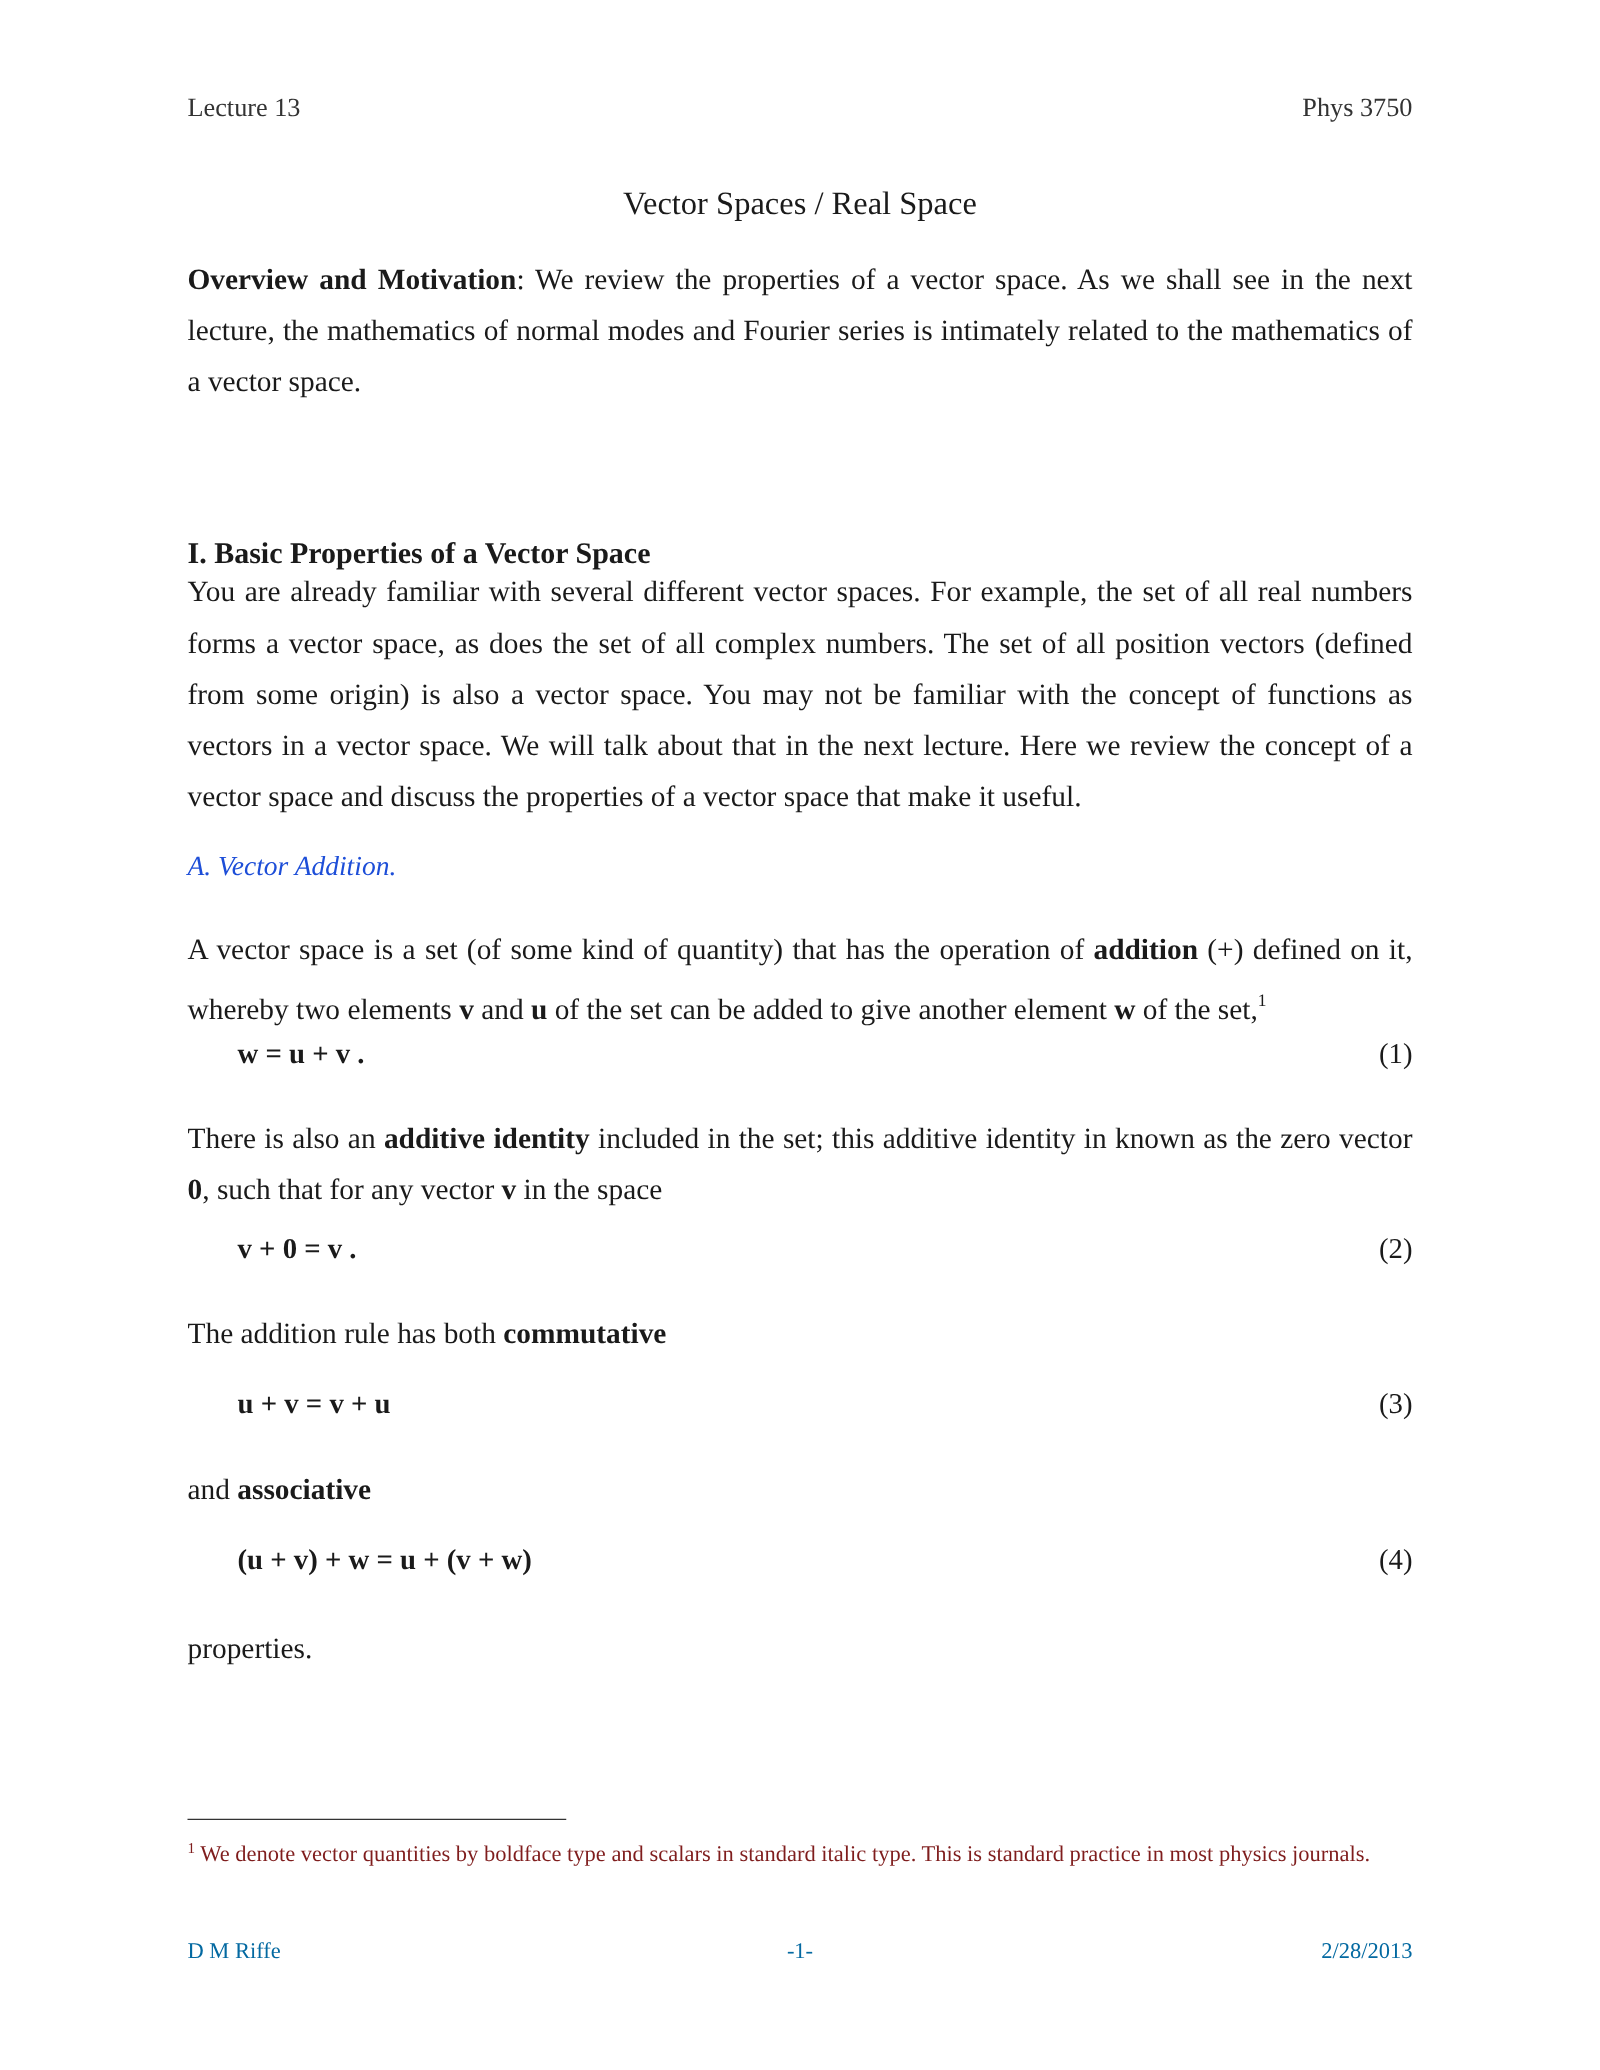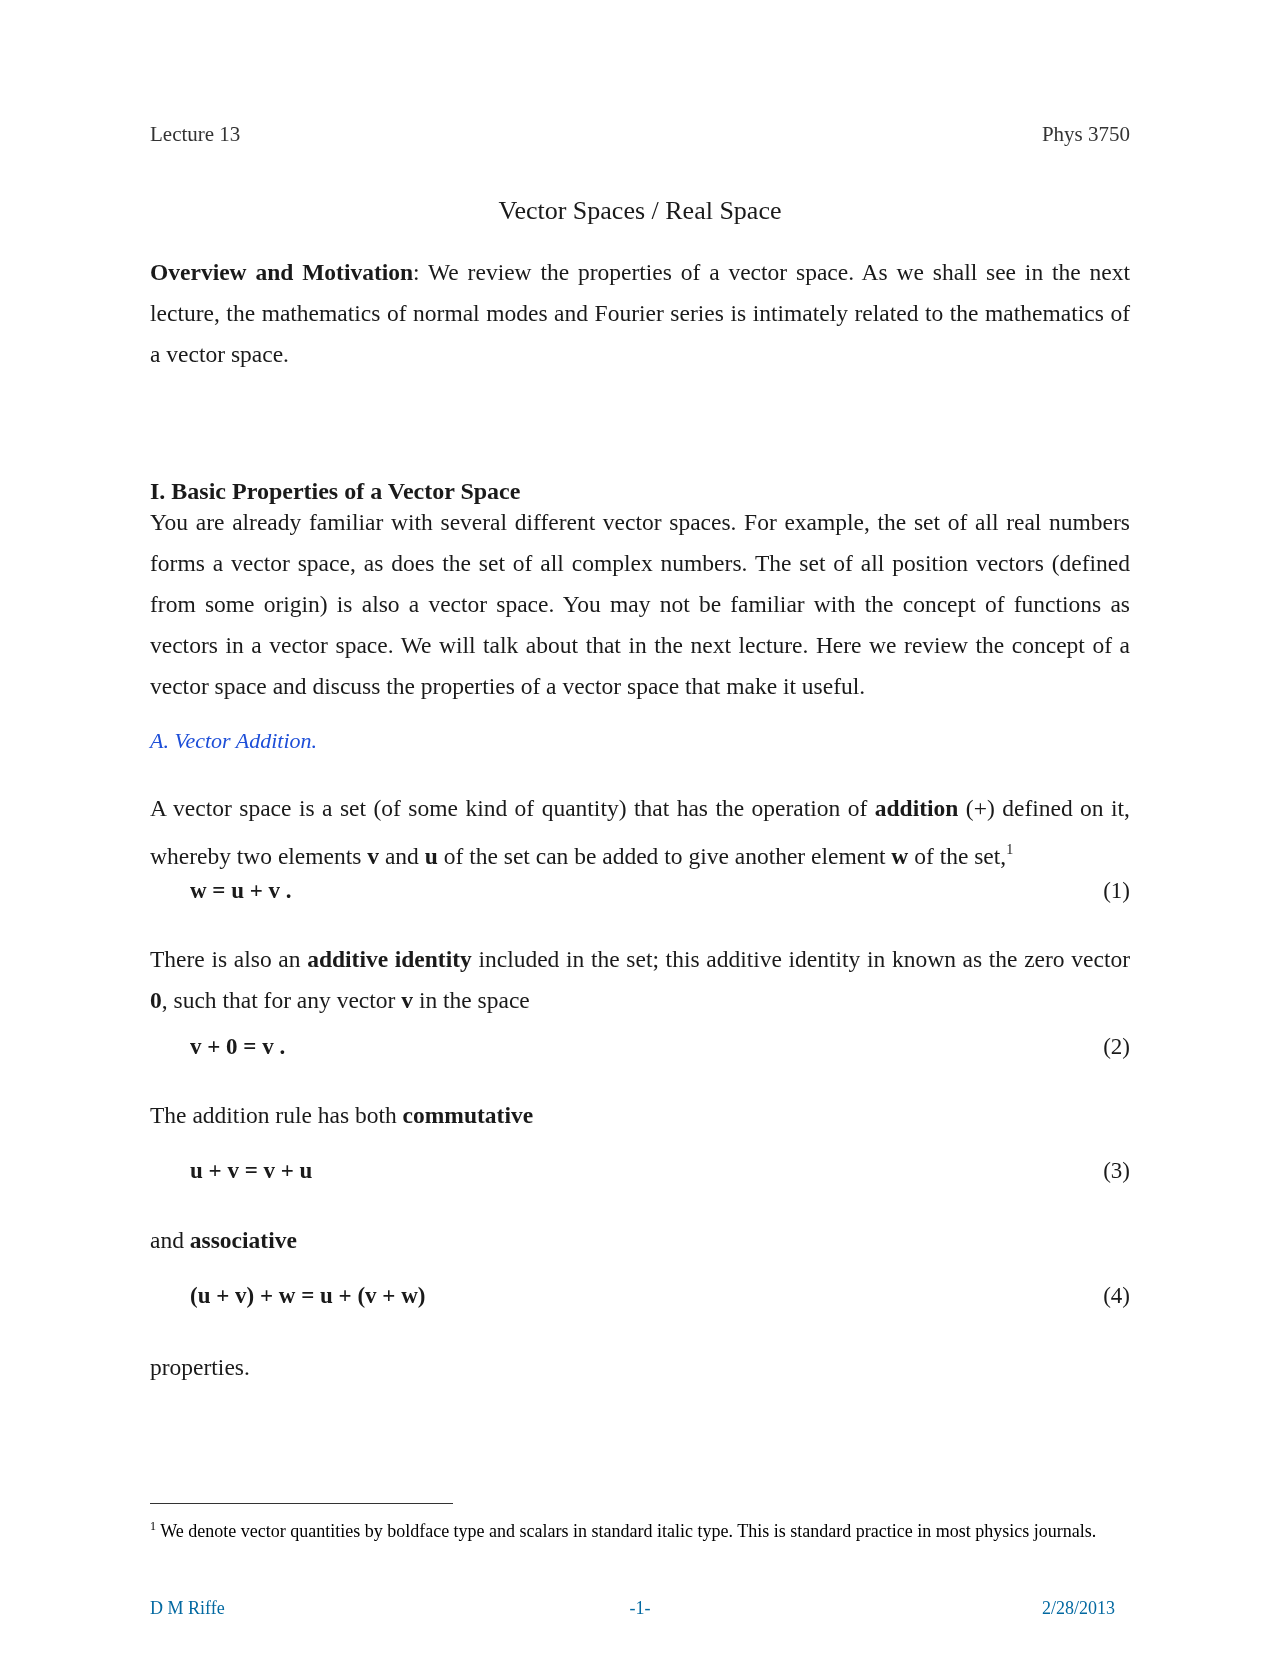--- a/index.html
+++ b/index.html
@@ -1,36 +1,36 @@
 <!DOCTYPE html>
 <html><head>
 <meta charset="utf-8">
 <style>
   html, body { margin: 0; padding: 0; background: #ffffff; }
   body { width: 1280px; height: 1656px; position: relative; overflow: hidden;
          font-family: "Liberation Serif", "DejaVu Serif", serif; color: #1a1a1a; }
   .page { position: absolute; left: 0; top: 0; width: 1280px; height: 1656px; }
-  .abs { position: absolute; margin-top: 48px; }
+  .abs { position: absolute; }
   .hdr { font-size: 21px; color: #333; top: 74px; }
   .hdr-left { left: 150px; }
   .hdr-right { right: 150px; }
   .title { top: 148px; left: 0; width: 1280px; text-align: center; font-size: 26px; font-weight: normal; }
   .para { left: 150px; width: 980px; font-size: 23.5px; line-height: 41px; text-align: justify; }
   .para b { font-weight: bold; }
   .sec-head { font-size: 24px; font-weight: bold; }
   .subsec { font-style: italic; color: #1d4ed8; font-size: 22px; }
   .eq { left: 190px; font-size: 23px; font-weight: bold; }
   .eqnum { right: 150px; font-size: 23px; }
   .fn-rule { left: 150px; top: 1455px; width: 303px; height: 0; border-top: 1.5px solid #333; }
-  .footnote { left: 150px; top: 1465px; width: 980px; font-size: 18px; line-height: 26px; color: #000000; }
+  .footnote { left: 150px; top: 1465px; width: 980px; font-size: 18px; line-height: 26px; color: #7f1d1d; }
   .footnote sup { font-size: 12px; }
   .foot { top: 1550px; font-size: 18px; color: #0369a1; }
   .foot-left { left: 150px; }
   .foot-center { left: 0; width: 1280px; text-align: center; }
-  .foot-right { right: 165px; }
+  .foot-right { right: 150px; }
   sup.fnref { font-size: 14px; vertical-align: 10px; }
 </style>
 </head>
 <body>
 
 <div class="page">
 
   <div class="abs hdr hdr-left">Lecture 13</div>
   <div class="abs hdr hdr-right">Phys 3750</div>
 

